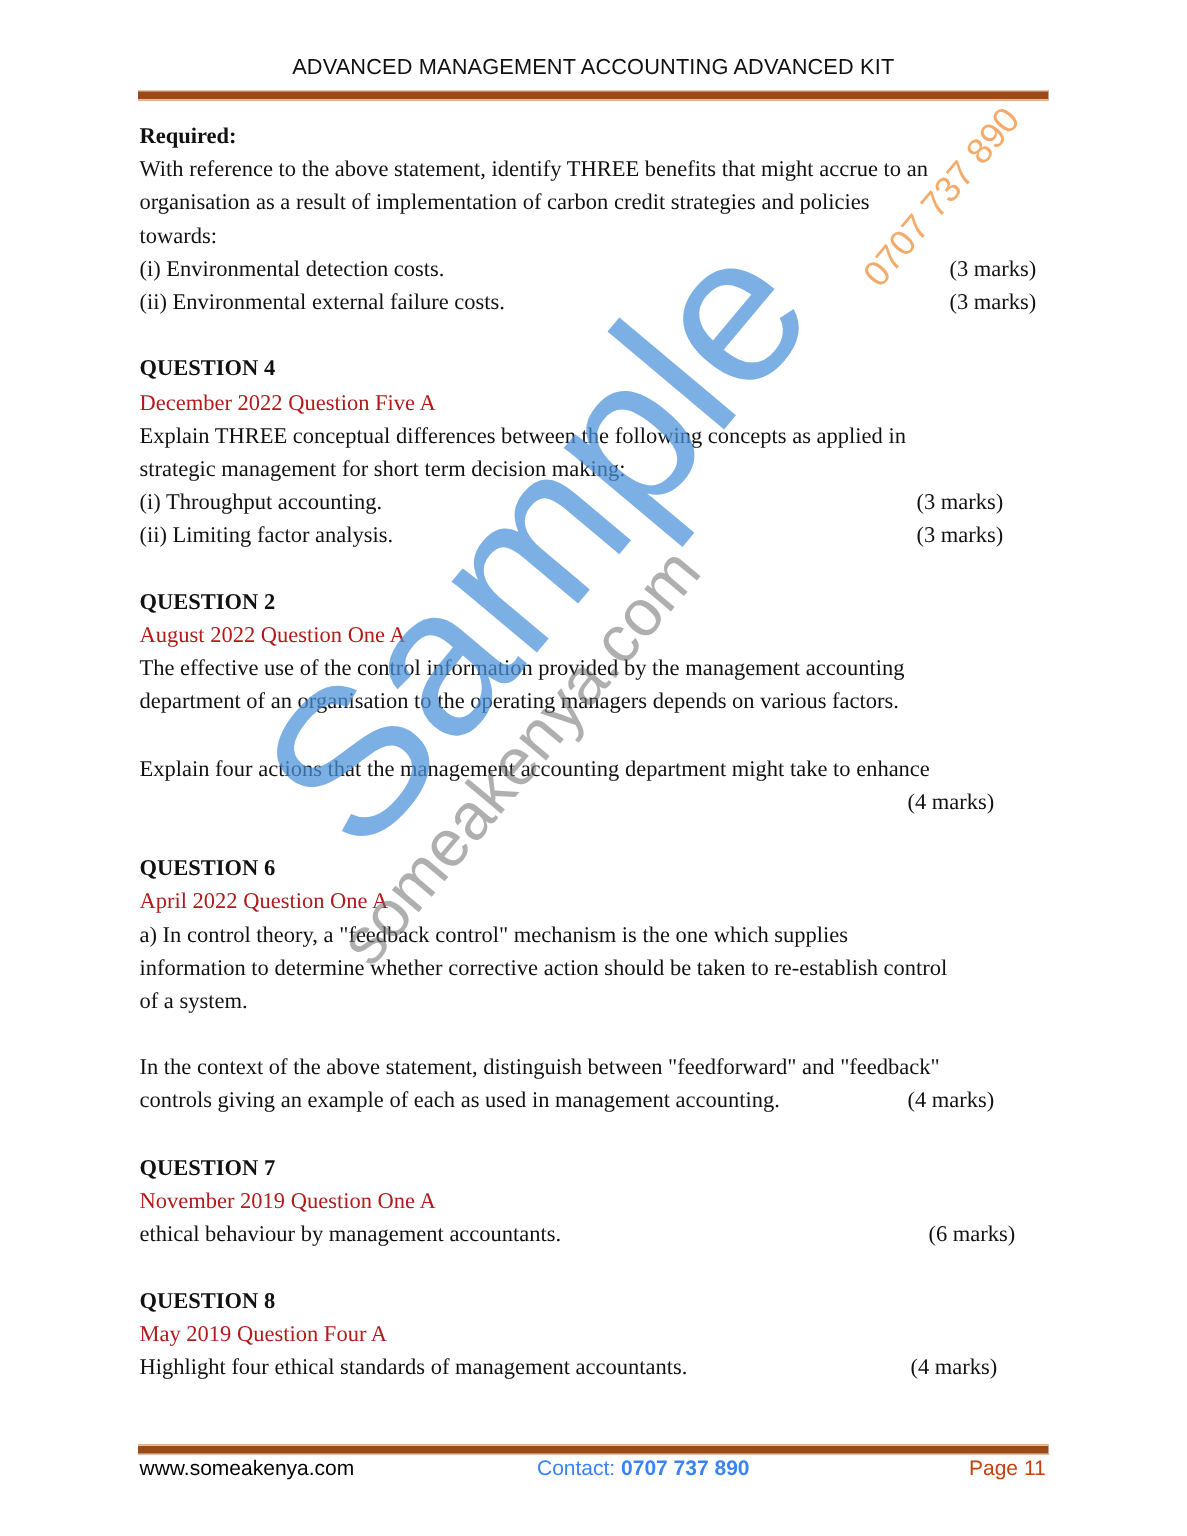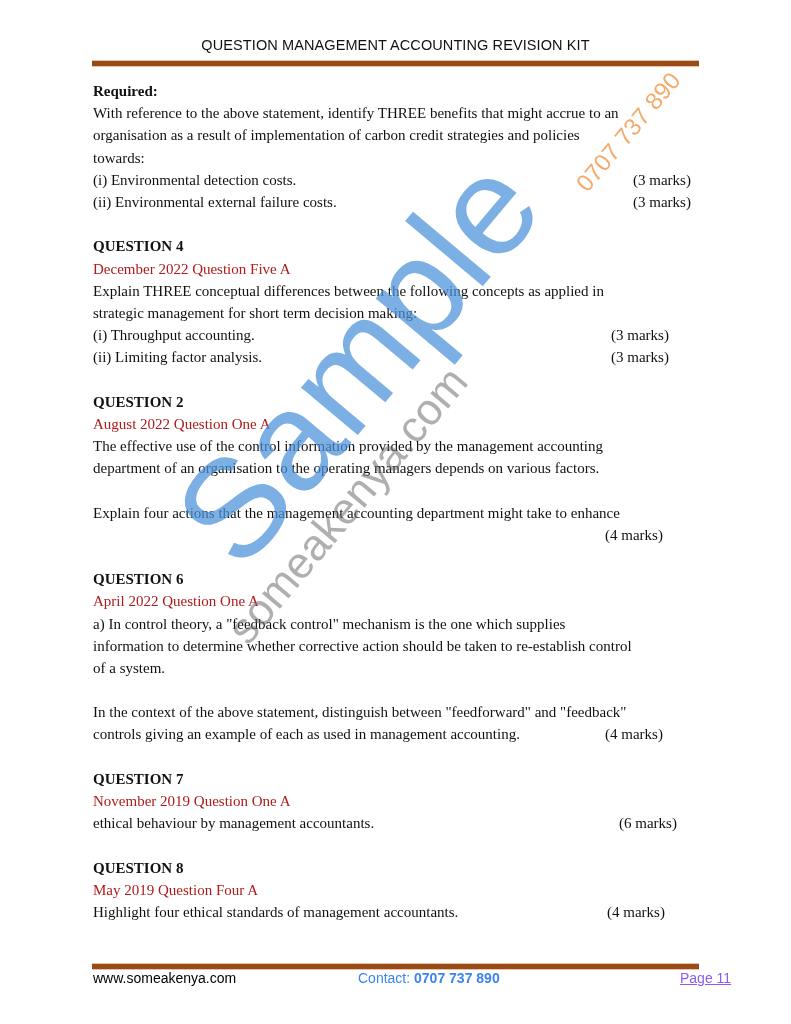--- a/index.html
+++ b/index.html
@@ -25,42 +25,42 @@
     .red { color: #b01a1a; font-weight: normal; }
     .marks { position: absolute; top: 0; }
     .gap { height: 22.2px; }
     .footer {
       position: absolute; top: 970px; left: 0; width: 791px;
       font-family: "Liberation Sans", sans-serif; font-size: 14px;
     }
     .footer .site { position: absolute; left: 93px; color: #000000; }
     .footer .contact { position: absolute; left: 358px; color: #3b82f6; }
     .footer .contact b { font-weight: bold; }
-    .footer .pageno { position: absolute; left: 680px; color: #8b5cf6; text-decoration: underline; }
+    .footer .pageno { position: absolute; left: 646px; color: #c2410c; }
     .wm { position: absolute; pointer-events: none; white-space: nowrap; }
     .wm-sample {
       left: 120px; top: 280px; font-family: "Liberation Sans", sans-serif; font-size: 140px;
       color: rgba(74,144,217,0.72); transform: rotate(-50deg); transform-origin: center;
       font-weight: normal;
     }
     .wm-site {
       left: 175px; top: 480px; font-family: "Liberation Sans", sans-serif; font-size: 44px;
       color: rgba(110,110,110,0.55); transform: rotate(-50deg); transform-origin: center;
     }
     .wm-phone {
       left: 555px; top: 118px; font-family: "Liberation Sans", sans-serif; font-size: 24px;
       color: rgba(240,150,70,0.8); transform: rotate(-50deg); transform-origin: center;
     }
   </style>
 </head>
 <body>
 
 <div class="page">
 
-  <div class="header-title">QUESTION MANAGEMENT ACCOUNTING REVISION KIT</div>
+  <div class="header-title">ADVANCED MANAGEMENT ACCOUNTING ADVANCED KIT</div>
   <div class="rule top"></div>
 
   <div class="content">
 
     <div class="line bold">Required:</div>
     <div class="line">With reference to the above statement, identify THREE benefits that might accrue to an</div>
     <div class="line">organisation as a result of implementation of carbon credit strategies and policies</div>
     <div class="line">towards:</div>
     <div class="line">
       <span>(i) Environmental detection costs.</span>

